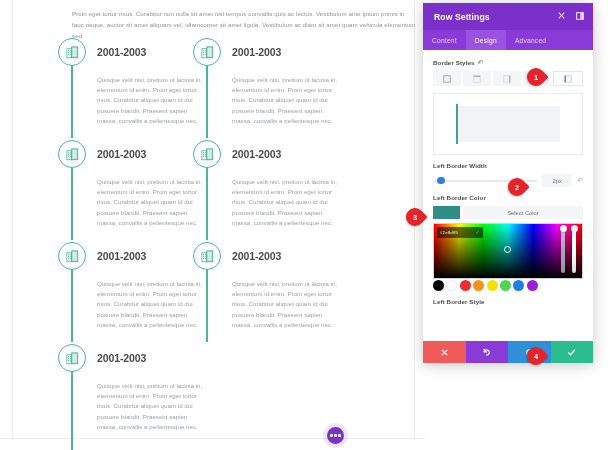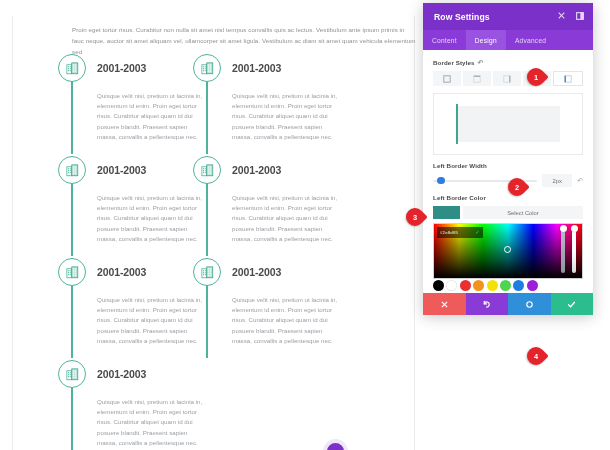--- a/index.html
+++ b/index.html
@@ -6,21 +6,21 @@
   html, body { width: 610px; height: 450px; }
   body {
     font-family: "Liberation Sans", sans-serif;
     background: #ffffff;
     overflow: hidden;
     position: relative;
   }
 
   
   #canvas {
-    position: absolute; left: 0; top: 16px; width: 610px; height: 346px;
+    position: absolute; left: 0; top: 0; width: 610px; height: 346px;
     background: #ffffff;
   }
   .edge-rule { position: absolute; background: #ececec; }
   .edge-left  { left: 12px;  top: 0;   width: 1px;  height: 438px; }
   .edge-right { left: 414px; top: 0;   width: 1px;  height: 438px; }
   .edge-bottom{ left: 0;     top: 438px; width: 425px; height: 1px; }
 
   
   #intro {
     position: absolute; left: 72px; top: 8px; width: 346px;
@@ -69,21 +69,21 @@
     width: 17px; height: 17px; border-radius: 50%;
     background: #7b30c9; display: flex; align-items: center;
     justify-content: center; gap: 1.6px;
     box-shadow: 0 0 0 4px rgba(123,48,201,.12);
   }
   #fab span { width: 2.4px; height: 2.4px; border-radius: 50%; background: #fff; }
 
   
   #panel {
     position: absolute; left: 423px; top: 3px;
-    width: 170px; height: 312px;
+    width: 170px; height: 360px;
     background: #c2410c;
     box-shadow: 0 2px 14px rgba(0,0,0,.22);
     overflow: hidden;
   }
   #panel-head {
     height: 27px; background: #7b30c9; position: relative;
     display: flex; align-items: center;
   }
   #panel-title {
     color: #fff; font-size: 8.6px; font-weight: bold;

